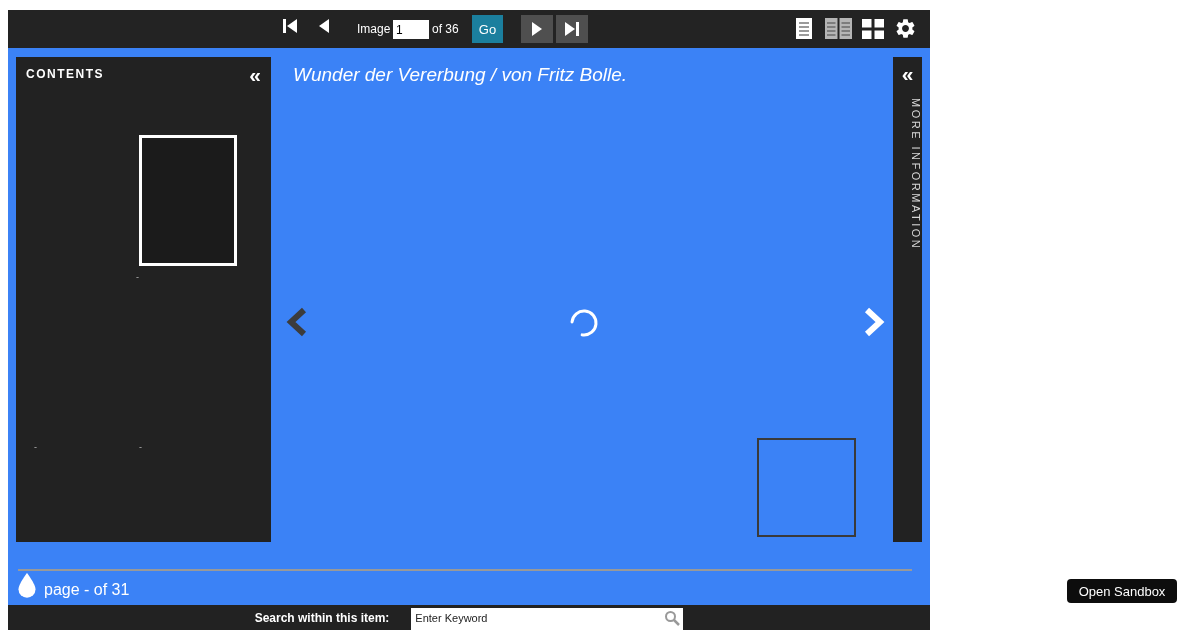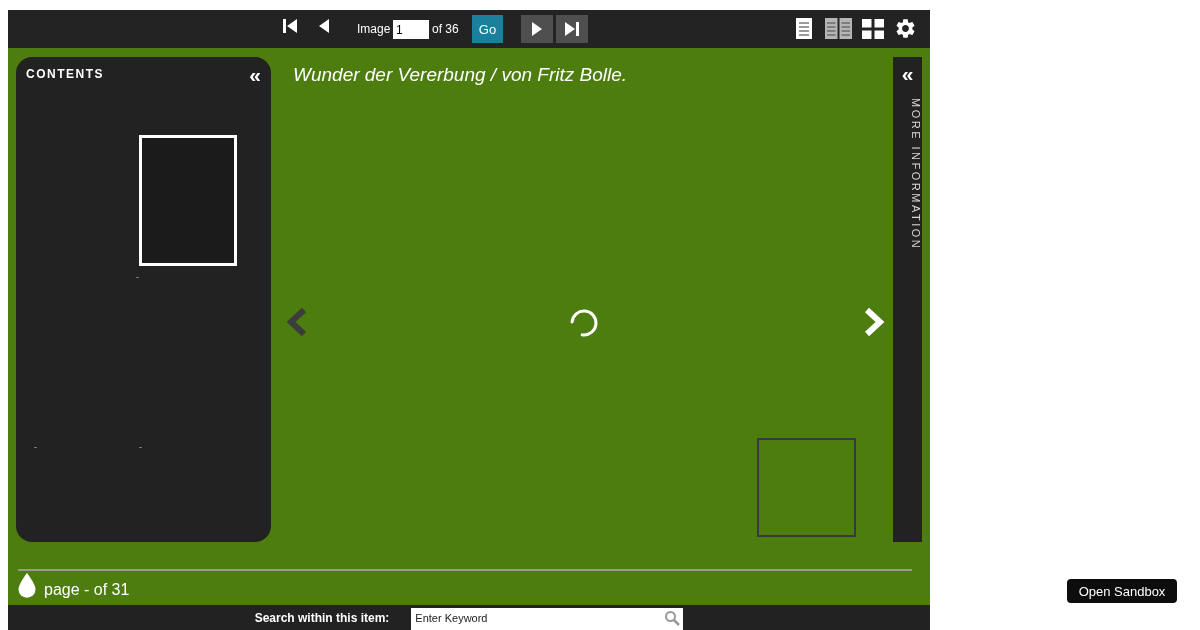--- a/index.html
+++ b/index.html
@@ -1,29 +1,29 @@
 <!DOCTYPE html>
 <html><head>
 <meta charset="utf-8">
 <style>
   * { margin:0; padding:0; box-sizing:border-box; }
   html,body { width:1200px; height:630px; background:#fff; font-family:"Liberation Sans", sans-serif; overflow:hidden; }
-  .viewer { position:absolute; left:8px; top:10px; width:922px; height:620px; background:#4d7c0f; }
+  .viewer { position:absolute; left:8px; top:10px; width:922px; height:620px; background:#3b82f6; }
 
   
   .toolbar { position:absolute; left:0; top:0; width:100%; height:38px; background:#232323; }
   .tb { position:absolute; display:flex; align-items:center; justify-content:center; color:#fff; }
   .tb-btn { cursor:pointer; background:none; border:none; }
   .tb-label { font-size:12px; color:#fff; }
   .img-input { position:absolute; left:385px; top:10px; width:36px; height:19px; border:none; background:#fff; color:#000; font-size:12px; padding-left:3px; font-family:"Liberation Sans",sans-serif; }
   .go-btn { position:absolute; left:464px; top:5px; width:31px; height:28px; background:#1b7f9e; color:#fff; border:none; font-size:13px; cursor:pointer; font-family:"Liberation Sans",sans-serif; }
   .gray-btn { position:absolute; top:5px; width:32px; height:28px; background:#4f4f4f; border:none; display:flex; align-items:center; justify-content:center; cursor:pointer; }
 
   
-  .sidebar { position:absolute; left:8px; top:47px; width:255px; height:485px; background:#222;border-radius:16px; }
+  .sidebar { position:absolute; left:8px; top:47px; width:255px; height:485px; background:#222; }
   .sb-header { height:34px; display:flex; align-items:center; justify-content:space-between; padding:0 10px; }
   .sb-title { color:#fff; font-size:12px; font-weight:bold; letter-spacing:1.5px; }
   .guillemet { color:#fff; font-size:21px; font-weight:bold; line-height:1; cursor:pointer; }
   .sb-tabs { height:24px; background:#191919; display:flex; align-items:flex-end; padding-left:12px; border-bottom:1px solid #555; }
   .sb-tab { font-size:11px; padding:5px 14px 4px 14px; cursor:pointer; position:relative; top:1px; }
   .sb-tab.inactive { color:#fff; border:1px solid transparent; }
   .sb-tab.active { color:#3aa0c0; background:#222; border:1px solid #555; border-bottom:1px solid #222; }
   .thumb { position:absolute; left:123px; top:78px; width:98px; height:131px; border:3px solid #fff; background:#1b1b1b; cursor:pointer; }
   .thumb-cap { position:absolute; color:#bbb; font-size:9px; }
 

